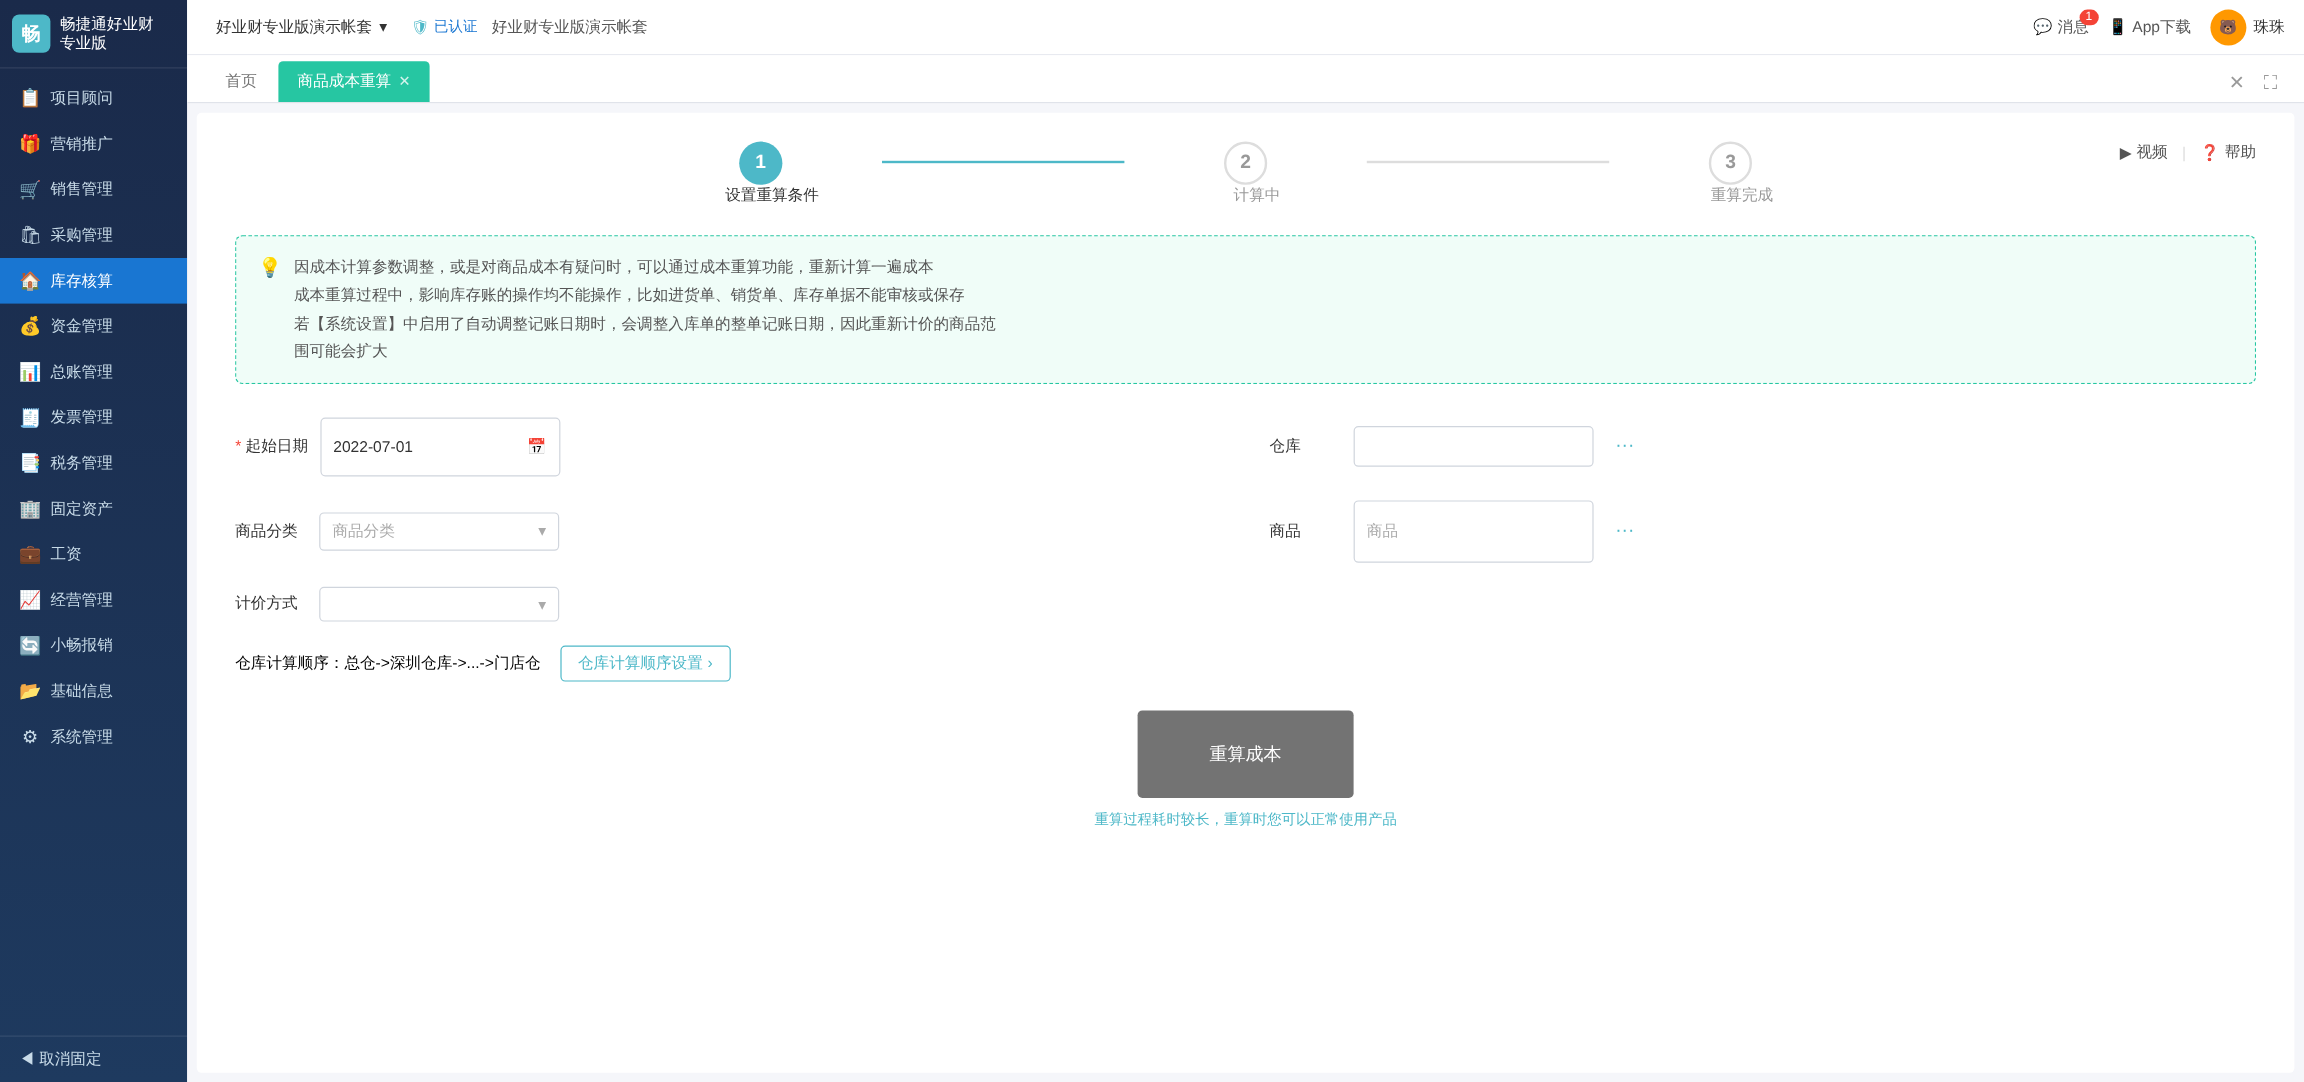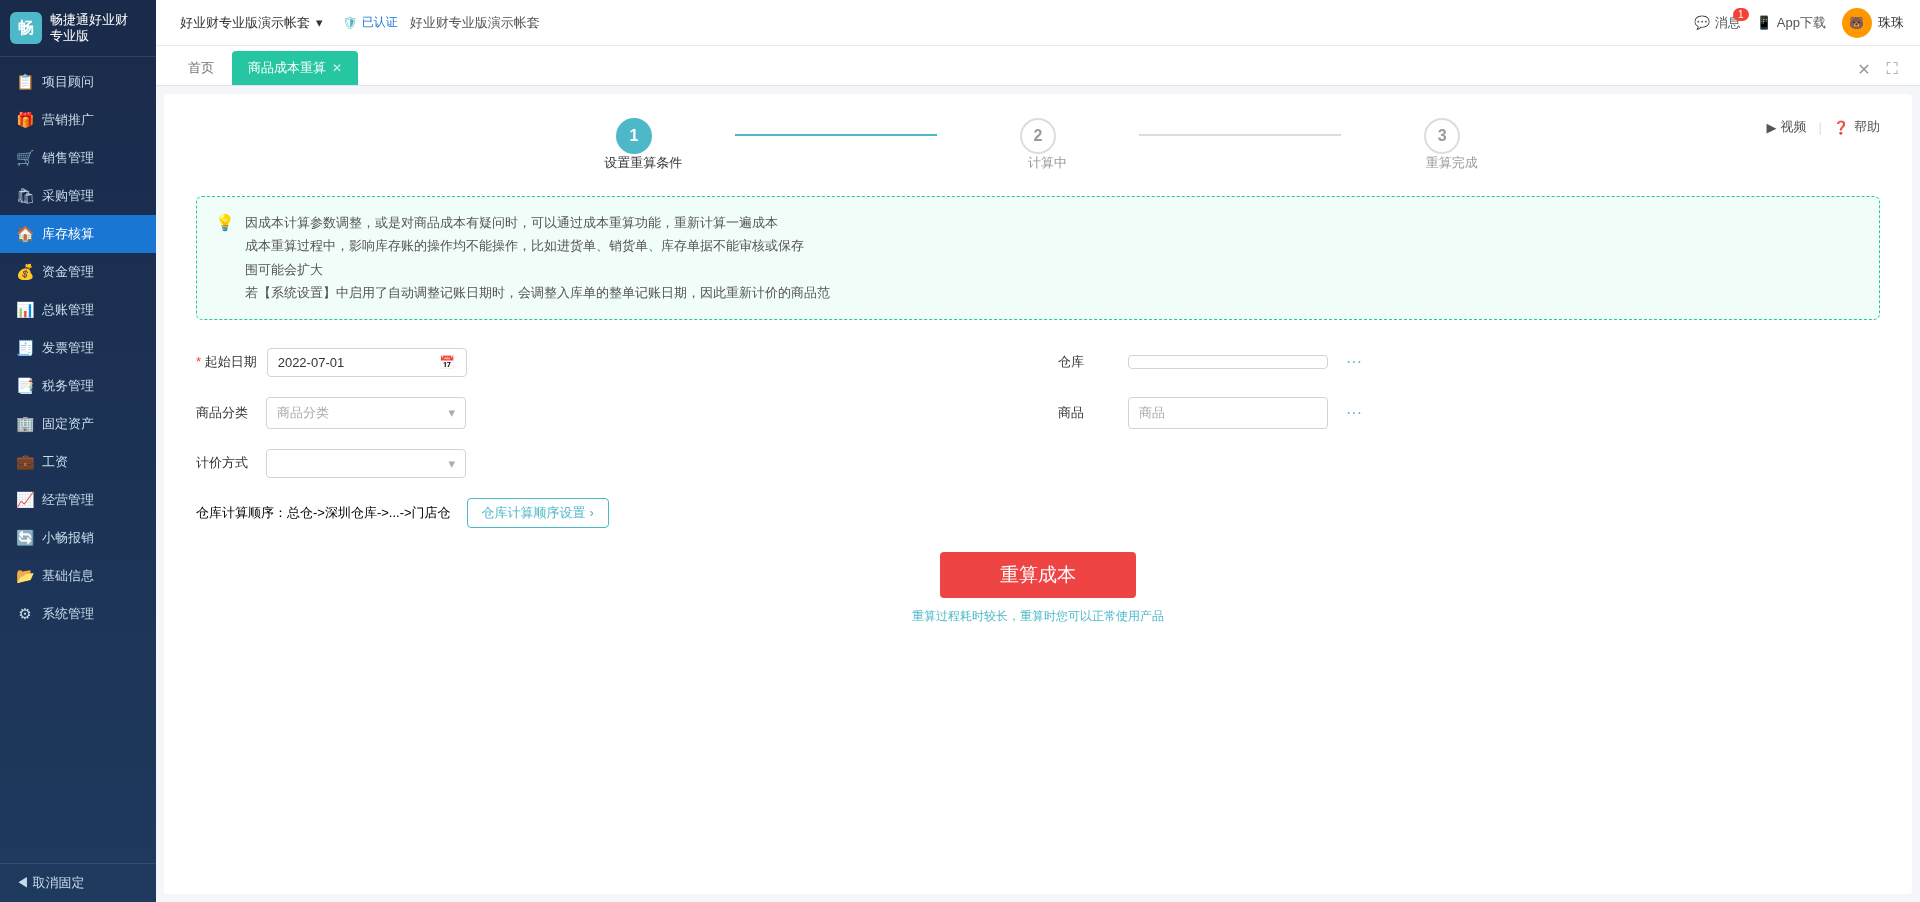--- a/index.html
+++ b/index.html
@@ -157,21 +157,21 @@
       display: flex; gap: 40px; margin-bottom: 20px; align-items: center;
     }
     .form-group {
       display: flex; align-items: center; gap: 10px; flex: 1;
     }
     .form-label { color: #333; font-size: 13px; white-space: nowrap; min-width: 60px; }
     .form-label.required::before {
       content: '* '; color: #f44336;
     }
     .form-input {
-      border: 1px solid #d0d5dd; border-radius: 4px; padding: 6px 10px;
+      border: 1px solid #d0d5dd; border-radius: 4px; padding: 16px 10px;
       font-size: 13px; color: #333; background: white; outline: none;
       display: flex; align-items: center; gap: 6px; cursor: pointer;
       min-width: 180px;
       text-align: center;
     }
     .form-input .input-icon { color: #4db8c8; margin-left: auto; }
     .form-input-placeholder { color: #aaa; }
     .form-select {
       border: 1px solid #d0d5dd; border-radius: 4px; padding: 6px 10px;
       font-size: 13px; color: #aaa; background: white; outline: none;
@@ -188,22 +188,22 @@
     }
     .warehouse-btn {
       border: 1px solid #4db8c8; color: #4db8c8; background: white;
       border-radius: 4px; padding: 5px 14px; font-size: 13px; cursor: pointer;
       display: flex; align-items: center; gap: 4px;
     }
 
     
     .main-btn-row { display: flex; flex-direction: column; align-items: center; gap: 10px; margin-top: 16px; }
     .recalc-btn {
-      background: #ef4444; color: white; border: none; border-radius: 4px;
-      padding: 10px 60px; font-size: 19px; cursor: pointer;
+      background: #737373; color: white; border: none; border-radius: 4px;
+      padding: 27px 60px; font-size: 15px; cursor: pointer;
     }
     .recalc-note { color: #4db8c8; font-size: 12px; }
     .win-btn { 
       width: 24px; height: 24px; display: flex; align-items: center; justify-content: center;
       color: #999; font-size: 16px; cursor: pointer; border-radius: 3px;
     }
     .steps-flex {
       display: flex; align-items: flex-start; width: 60%; margin: 0 auto 24px;
       gap: 0;
     }
@@ -363,22 +363,22 @@
         <div class="step-circle inactive">3</div>
         <div class="step-label inactive">重算完成</div>
       </div>
     </div>
 
     <div class="info-box">
       <span class="info-box-icon">💡</span>
       <div class="info-box-text">
         <div>因成本计算参数调整，或是对商品成本有疑问时，可以通过成本重算功能，重新计算一遍成本</div>
         <div>成本重算过程中，影响库存账的操作均不能操作，比如进货单、销货单、库存单据不能审核或保存</div>
+        <div>若【系统设置】中启用了自动调整记账日期时，会调整入库单的整单记账日期，因此重新计价的商品范</div>
         <div>围可能会扩大</div>
-        <div>若【系统设置】中启用了自动调整记账日期时，会调整入库单的整单记账日期，因此重新计价的商品范</div>
       </div>
     </div>
 
     <div class="form-section">
 
       <div class="form-row">
         <div class="form-group">
           <span class="form-label required">起始日期</span>
           <div class="form-input" style="min-width:200px">
             <span>2022-07-01</span>

